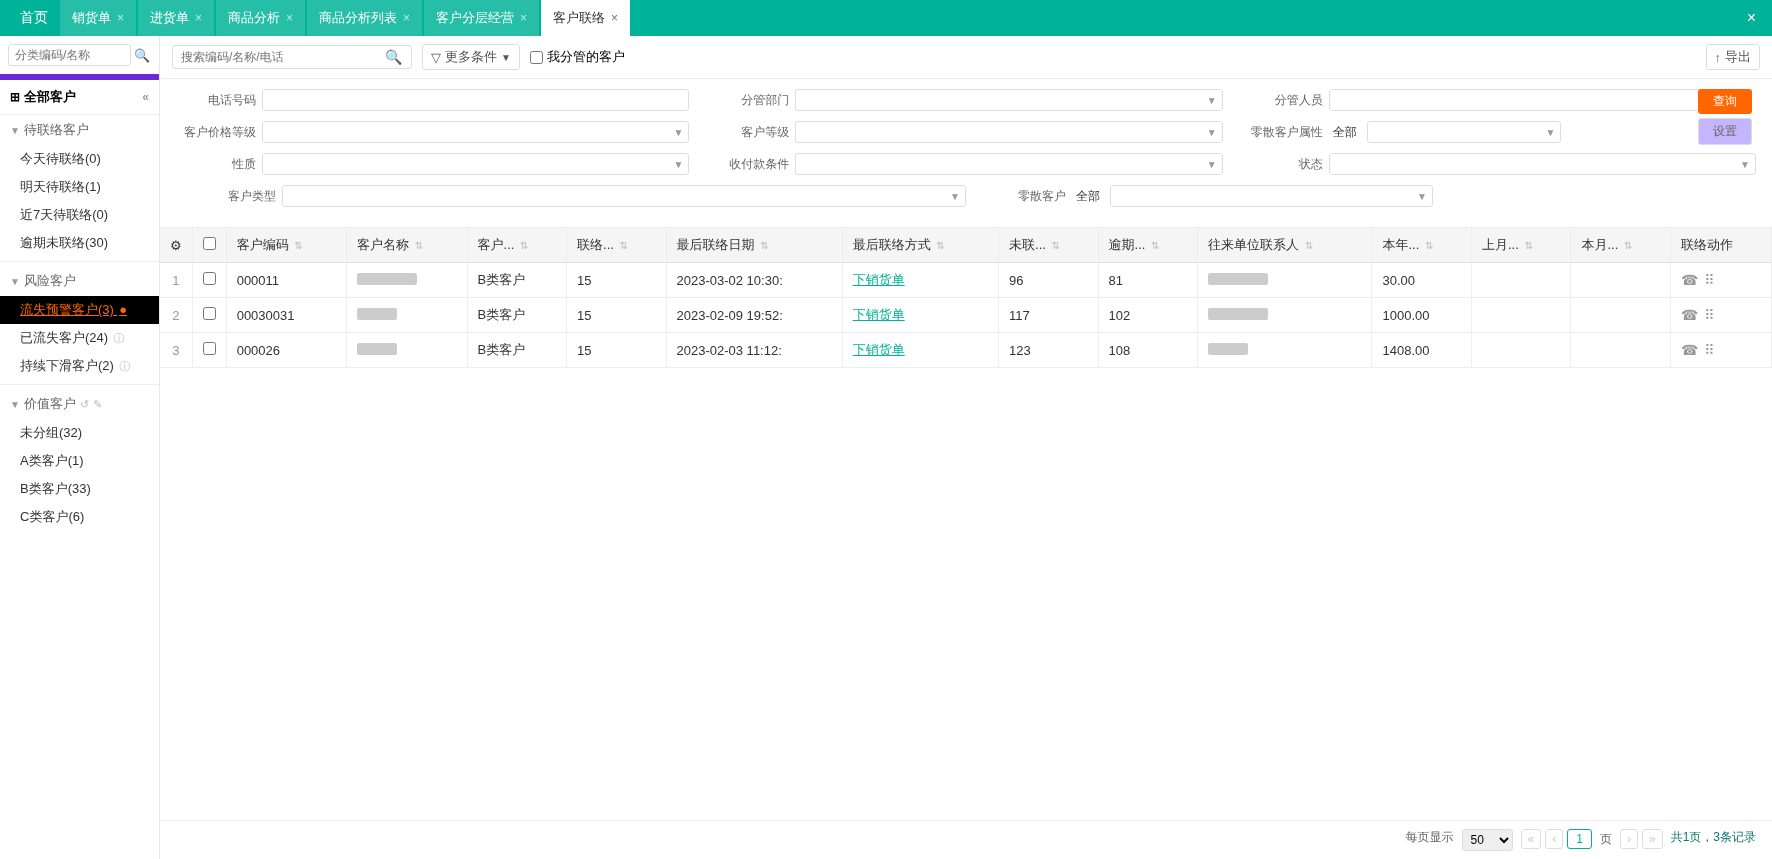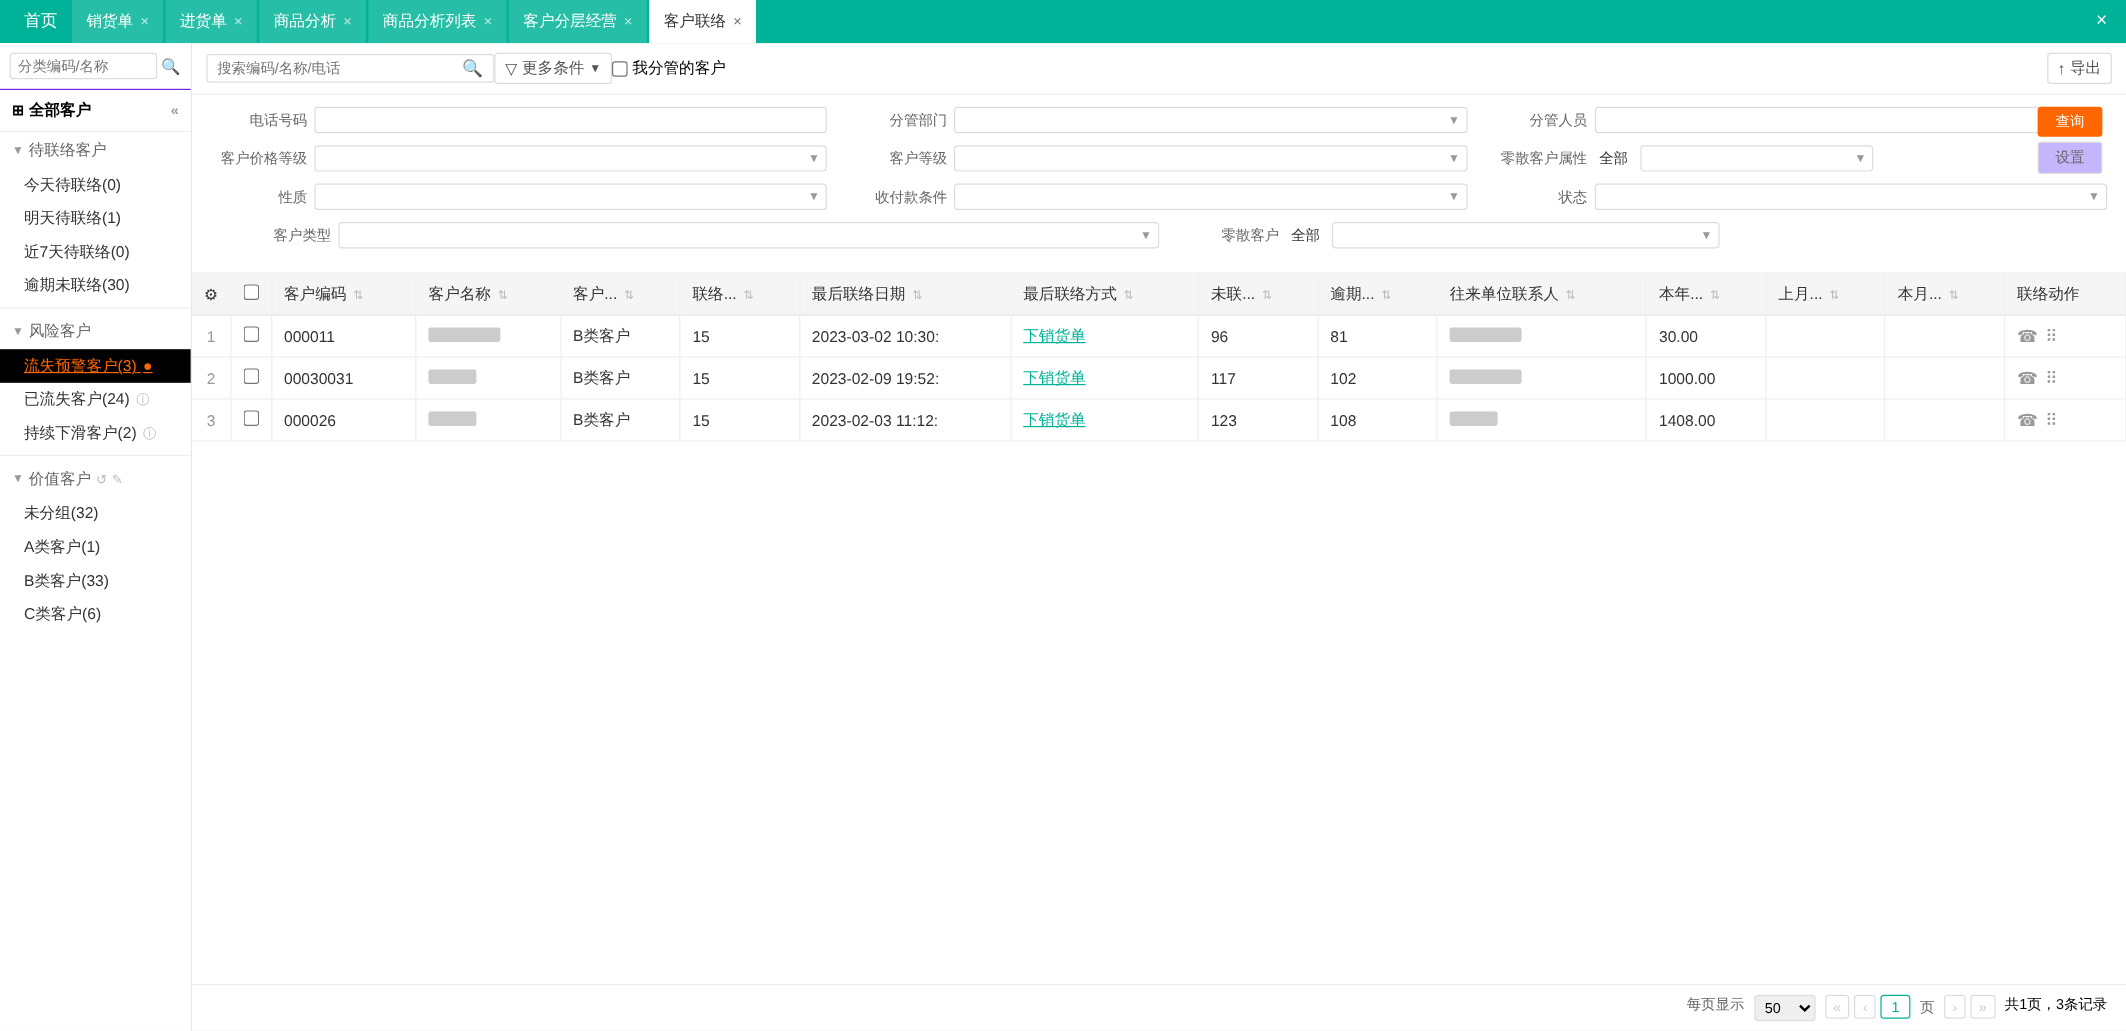--- a/index.html
+++ b/index.html
@@ -65,21 +65,21 @@
       border-right: 1px solid #e8e8e8;
       display: flex;
       flex-direction: column;
       overflow-y: auto;
       flex-shrink: 0;
     }
     .sidebar-search {
       display: flex;
       align-items: center;
       padding: 8px;
-      border-bottom: 1px solid #6d28d9;
+      border-bottom: 6px solid #6d28d9;
     }
     .sidebar-search input {
       border: 1px solid #ddd;
       border-radius: 3px;
       padding: 3px 6px;
       width: 100%;
       font-size: 12px;
       outline: none;
     }
     .sidebar-search .search-icon {
@@ -145,20 +145,21 @@
       overflow: hidden;
     }
 
     
     .search-bar {
       display: flex;
       align-items: center;
       padding: 8px 12px;
       background: #fff;
       border-bottom: 1px solid #eee;
+      gap: 10px;
       flex-shrink: 0;
     }
     .search-input-wrap {
       display: flex;
       align-items: center;
       border: 1px solid #ddd;
       border-radius: 3px;
       padding: 3px 8px;
       width: 240px;
     }
@@ -410,21 +411,21 @@
     }
     .page-nav-btn.disabled { color: #ccc; cursor: default; }
     .page-current {
       border: 1px solid #00b398;
       border-radius: 3px;
       padding: 2px 8px;
       color: #00b398;
       font-size: 12px;
       background: #fff;
     }
-    .page-info { color: #000000; font-size: 12px; }
+    .page-info { color: #0f766e; font-size: 12px; }
 
     
     .table-area::-webkit-scrollbar { width: 6px; height: 6px; }
     .table-area::-webkit-scrollbar-thumb { background: #ccc; border-radius: 3px; }
     .checkbox-col { width: 30px; text-align: center; }
   </style>
 </head>
 <body>
 
 <nav class="top-nav">

